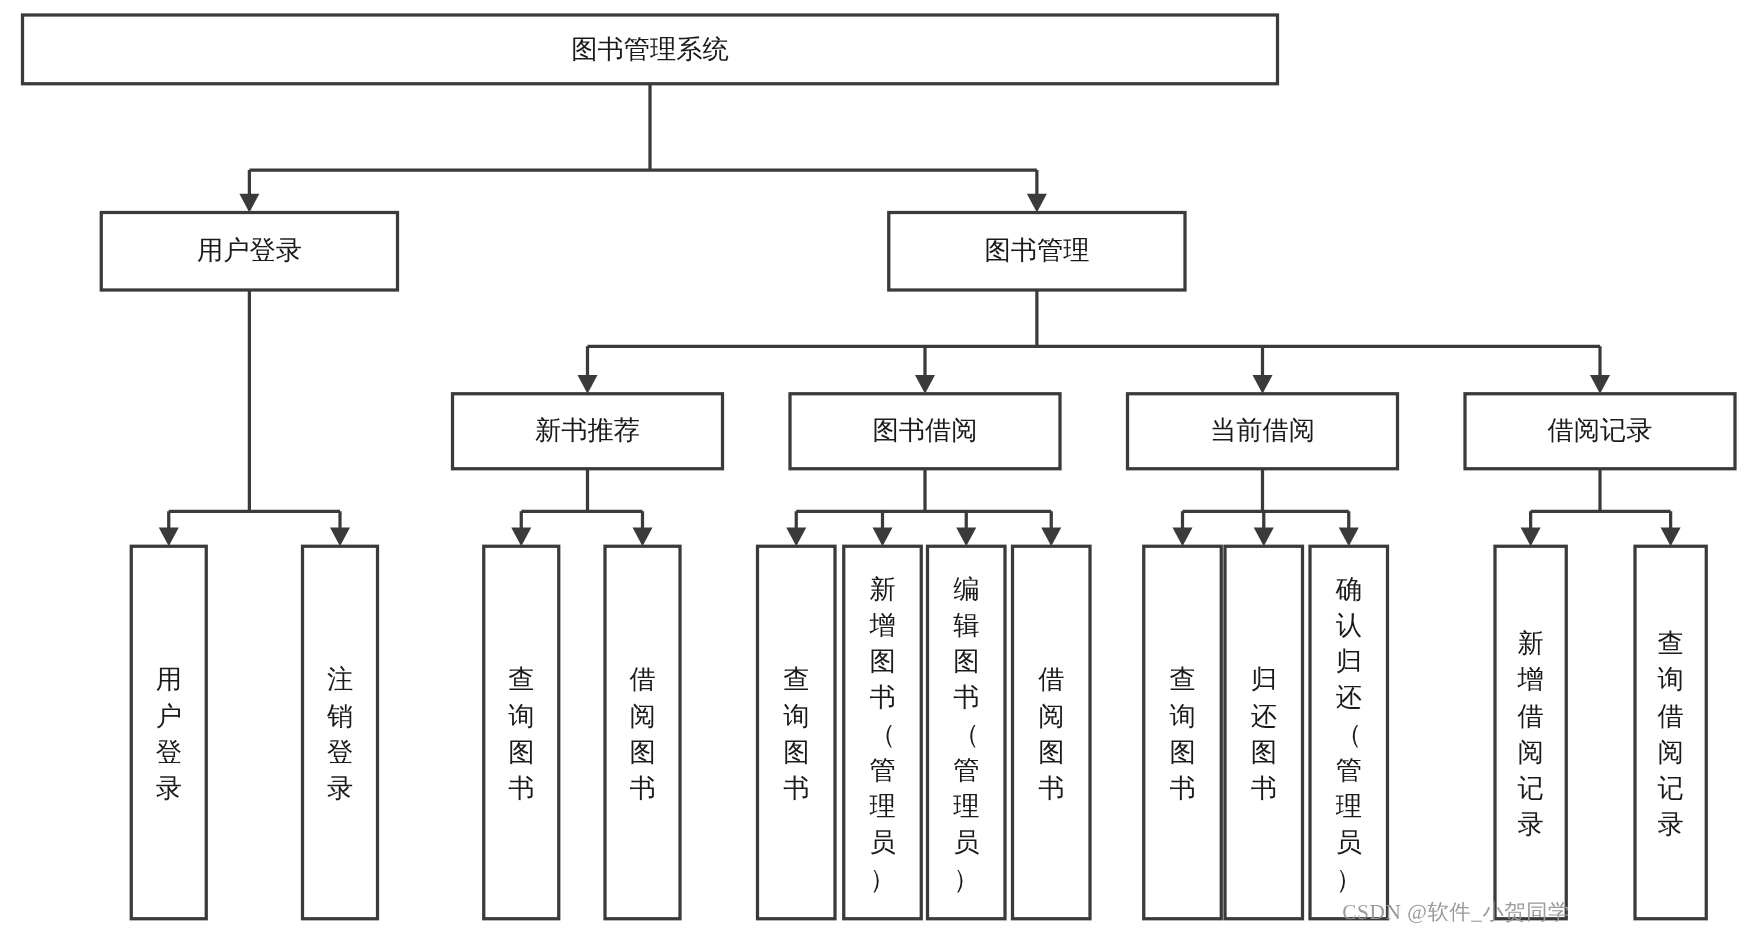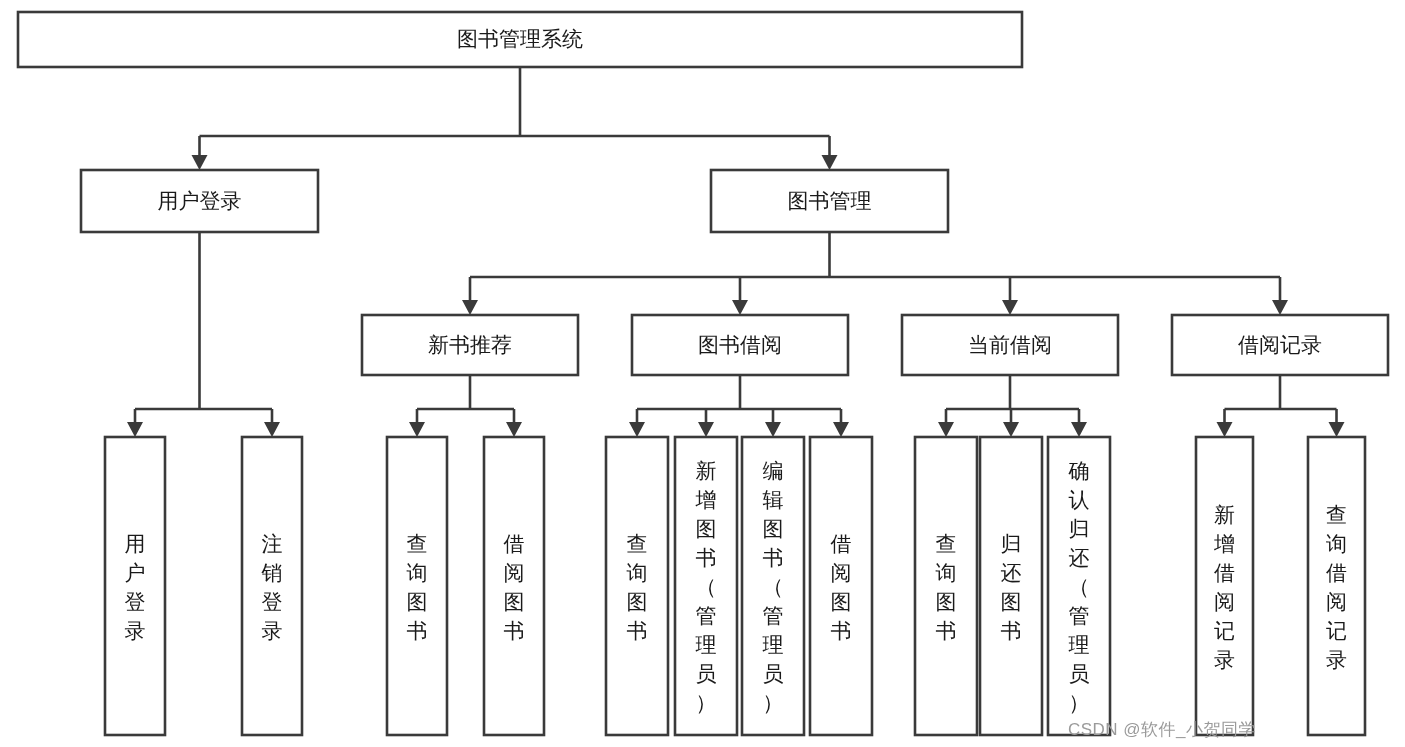--- a/index.html
+++ b/index.html
@@ -52,21 +52,21 @@
   .node-label-vertical {
     fill: #1a1a1a;
     font-family: "Liberation Sans", "DejaVu Sans", sans-serif;
     font-size: 21px;
     text-anchor: middle;
   }
   .watermark-text {
     position: absolute;
     right: 12px;
     bottom: 6px;
-    font-family: Liberation Sans, sans-serif;
+    font-family: Liberation Serif, serif;
     font-size: 17px;
     color: #9a9a9a;
     white-space: nowrap;
     letter-spacing: 0.5px;
     user-select: none;
   }
 </style>
 </head>
 <body>
 

